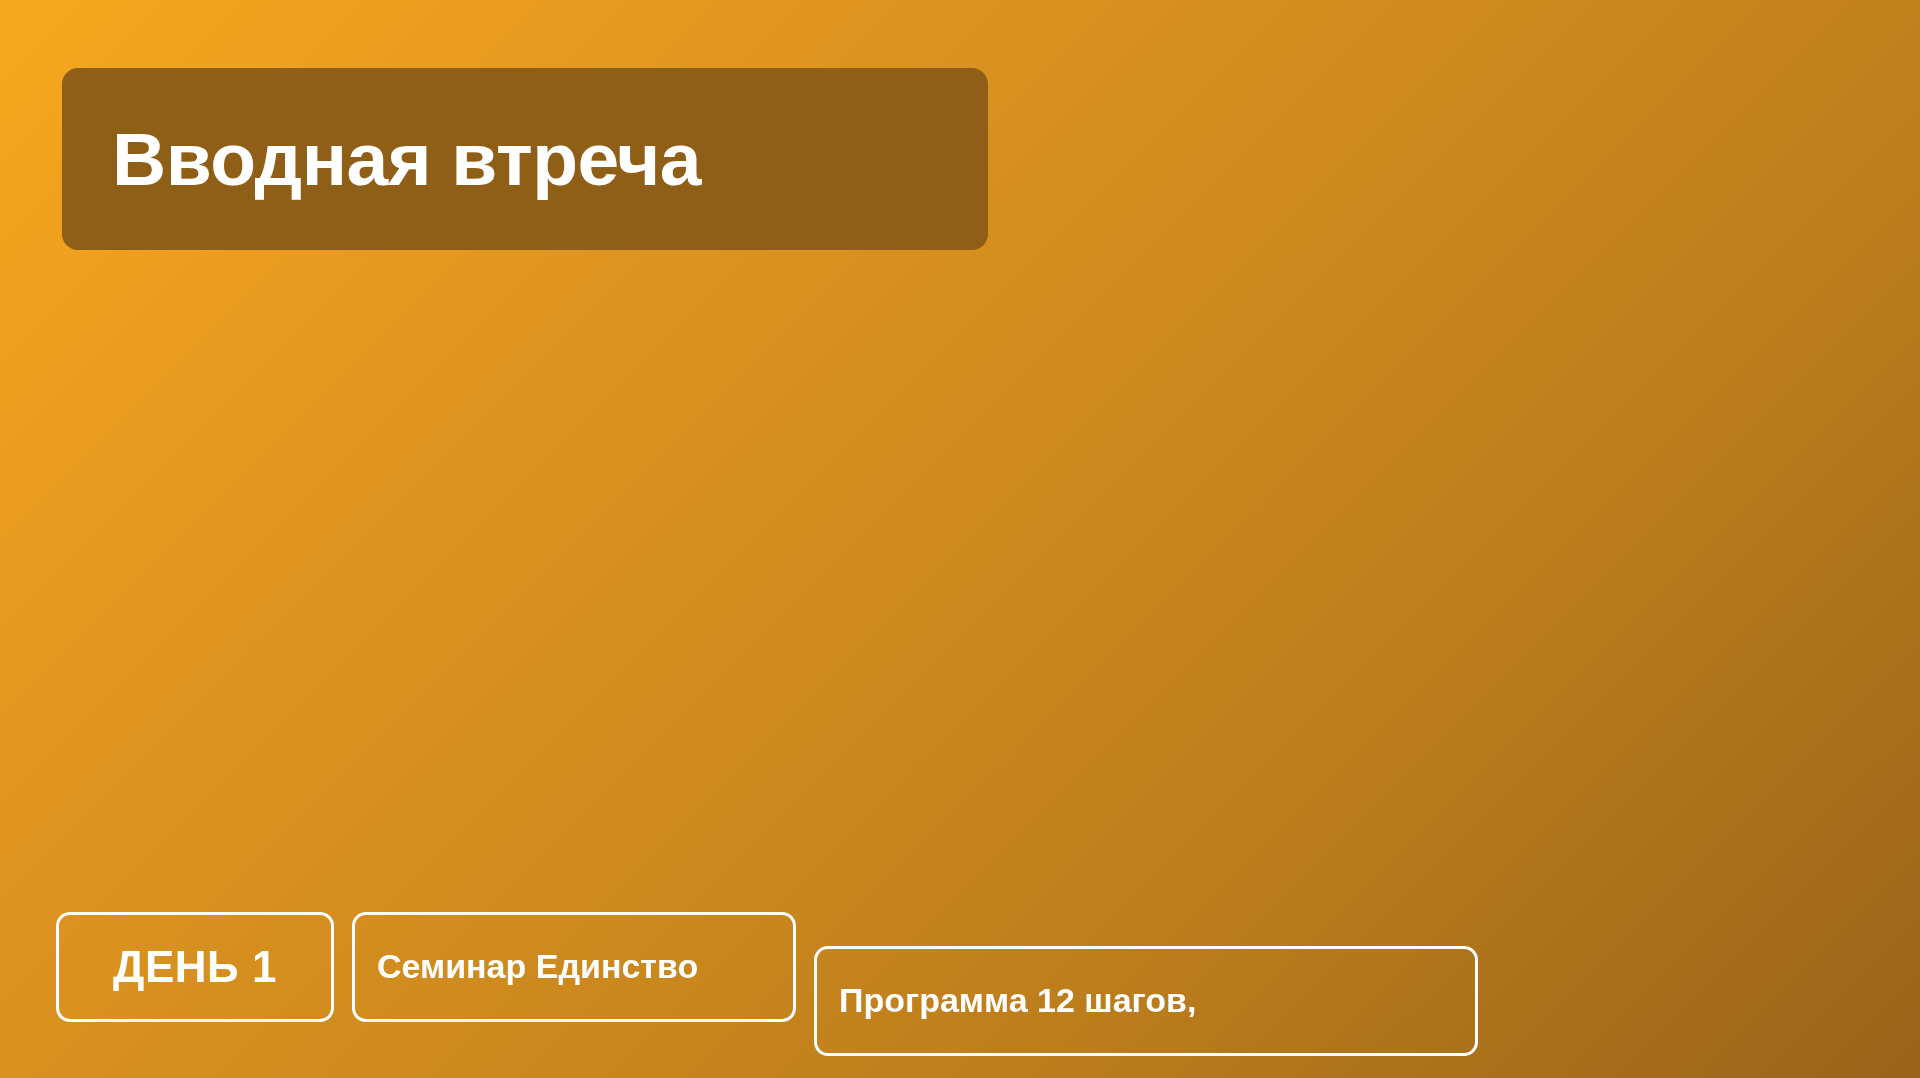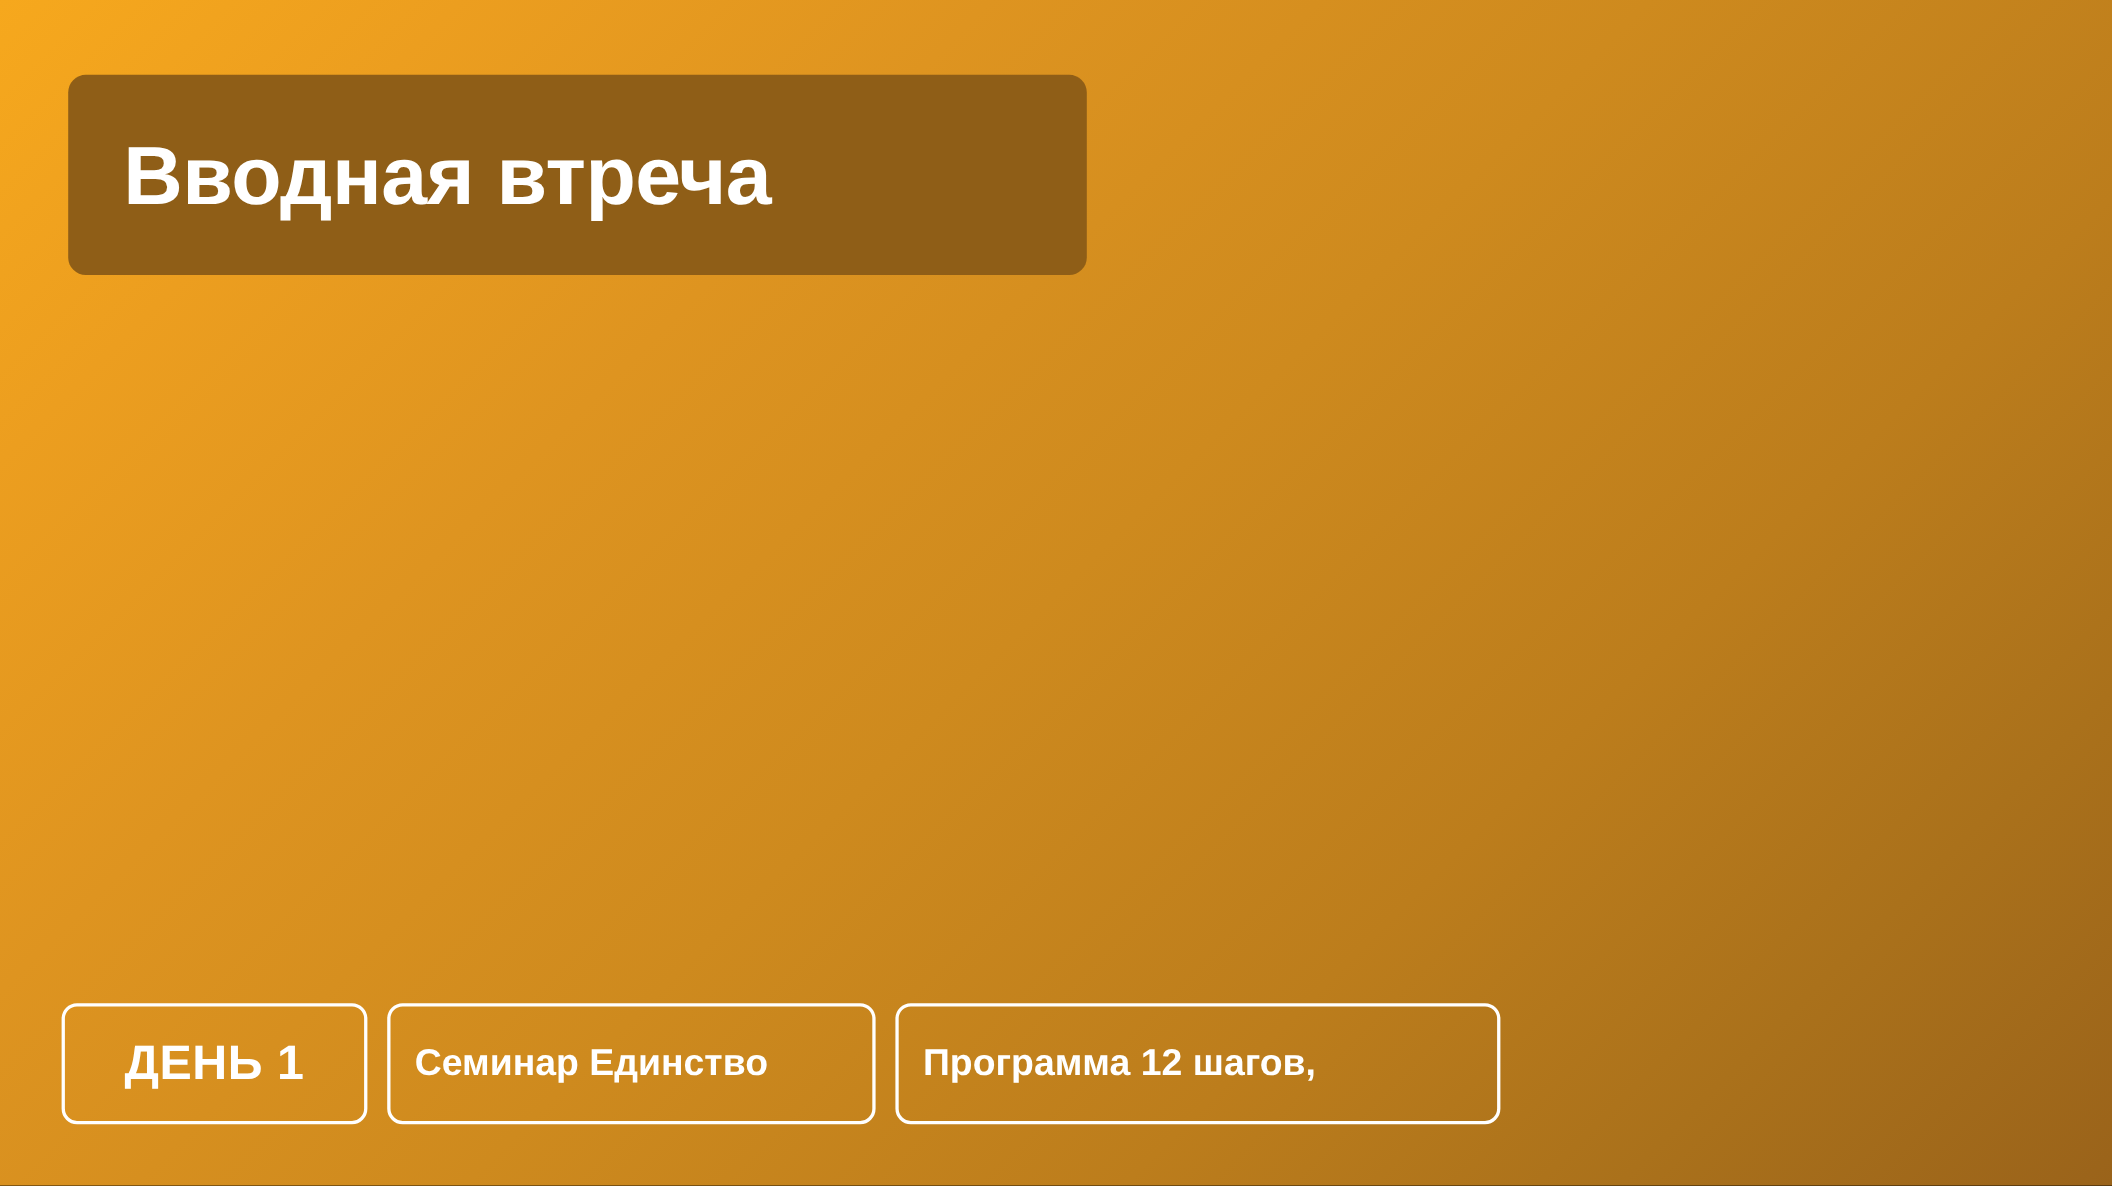--- a/index.html
+++ b/index.html
@@ -84,21 +84,21 @@
     padding: 0 22px;
     align-items: flex-start;
   }
   .badge-info .badge-line {
     font-size: 34px;
     font-weight: bold;
     line-height: 1.28;
     white-space: nowrap;
   }
   #badge-seminar { width: 444px; }
-  #badge-program { width: 550px; }
+  #badge-program { width: 664px; margin-top: 34px; }
 </style>
 </head>
 <body>
 
 <div id="slide">
 
   <div id="title-card">
     <div id="title-text">Вводная втреча</div>
   </div>
 

